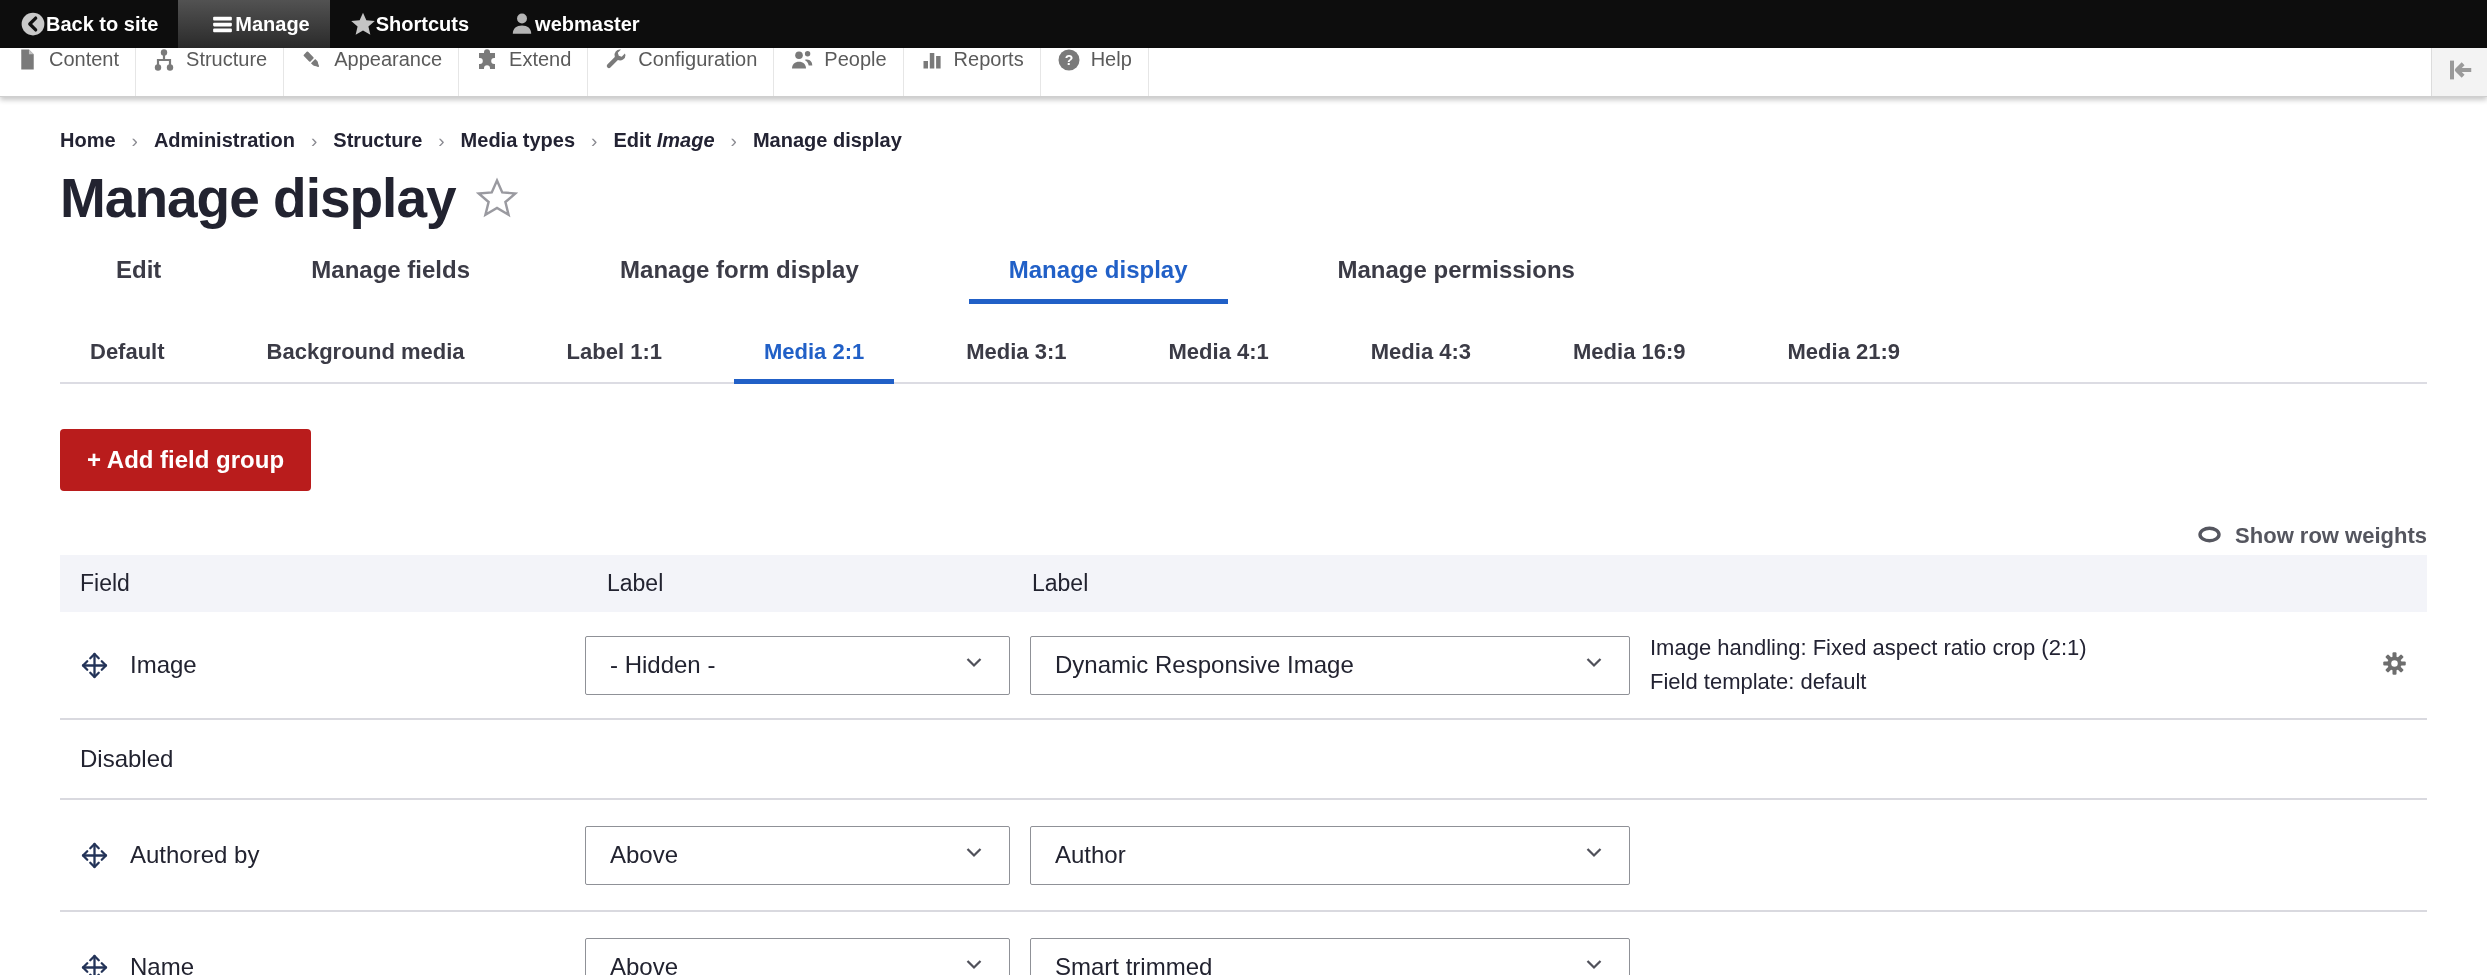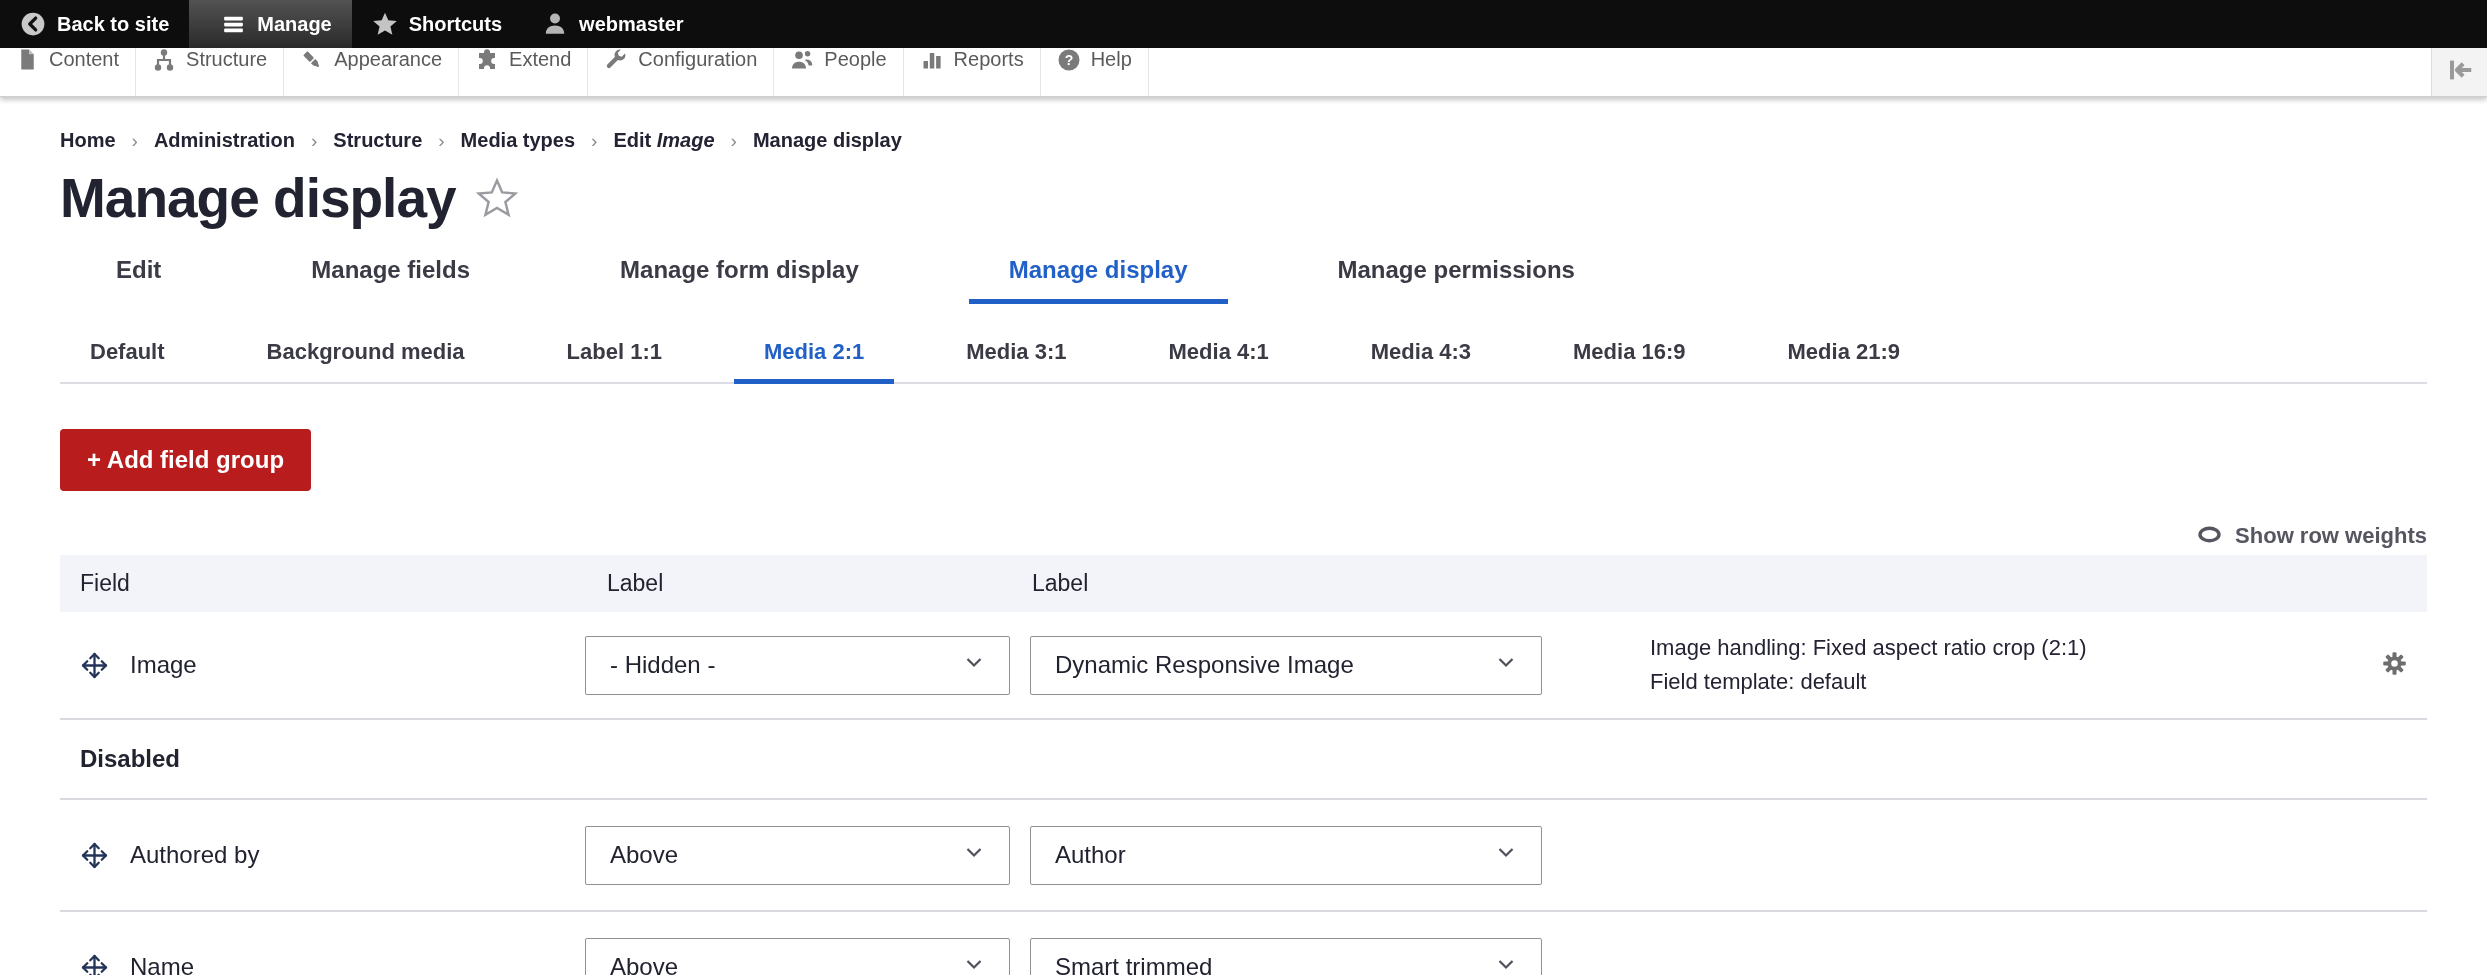--- a/index.html
+++ b/index.html
@@ -13,21 +13,21 @@
   .toolbar-top {
     height: 48px;
     background: #0d0d0d;
     display: flex;
     align-items: stretch;
     color: #fff;
     font-size: 20px;
     font-weight: 700;
   }
   .tb-item {
-    display: flex; align-items: center; gap: 11px;
+    display: flex; align-items: center; 
     padding: 0 20px;
     cursor: pointer;
   }
   .tb-item.active {
     background: linear-gradient(#525252, #2a2a2a);
     padding-left: 32px;
   }
   .tb-item svg { display: block; }
 
   
@@ -192,33 +192,33 @@
     border: 1px solid #8f9197;
     border-radius: 2px;
     display: flex;
     align-items: center;
     justify-content: space-between;
     padding: 0 22px 0 24px;
     font-size: 24px;
     color: #222330;
     cursor: pointer;
   }
-  .cell-format .select-box { width: 512px; }
+  .cell-format .select-box { width: 600px; }
 
   .cell-summary {
     font-size: 22px;
     line-height: 34px;
     color: #232333;
     padding-left: 20px;
   }
   .cell-settings { display: flex; justify-content: center; cursor: pointer; }
 
   .disabled-label {
     font-size: 24px;
-    font-weight: 700;
+    font-weight: 400;
     padding-left: 20px;
     color: #222330;
   }
 </style>
 </head>
 <body>
 
 <div class="toolbar-top">
   <div class="tb-item">
     <span>

